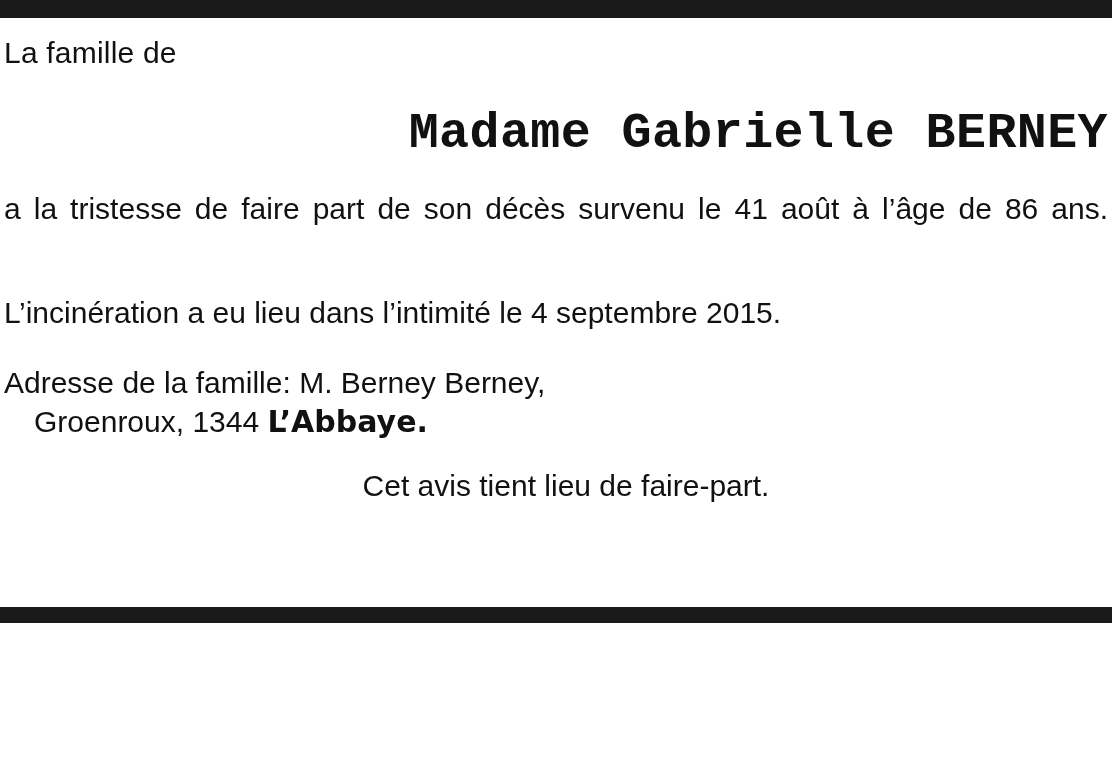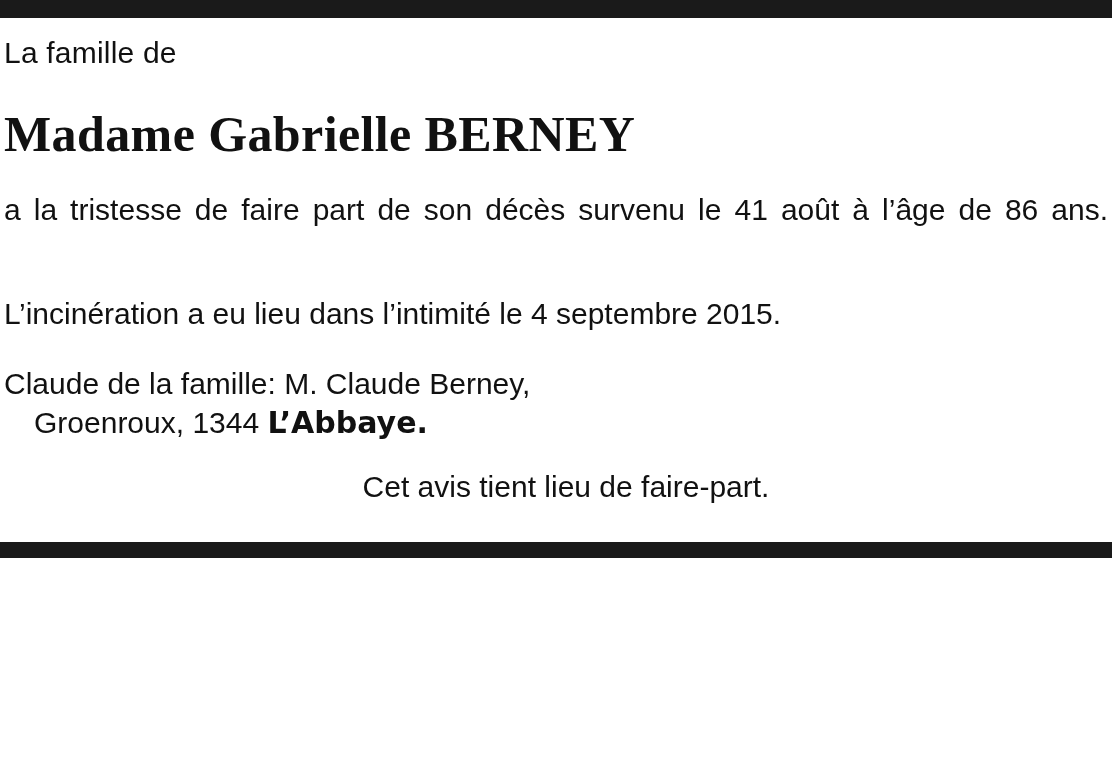--- a/index.html
+++ b/index.html
@@ -6,21 +6,21 @@
     margin: 0;
     padding: 0;
     background: #ffffff;
   }
   body {
     font-family: "Liberation Sans", sans-serif;
   }
   .notice {
     position: relative;
     width: 1112px;
-    height: 558px;
+    height: 623px;
     box-sizing: border-box;
     background: #ffffff;
     overflow: hidden;
   }
   .rule-top {
     width: 100%;
     height: 18px;
     background: #1a1a1a;
   }
   .rule-bottom {
@@ -36,28 +36,28 @@
     box-sizing: border-box;
   }
   .line-intro {
     font-size: 30px;
     color: #111;
     margin-top: 18px;
     line-height: 1.15;
     letter-spacing: 0.2px;
   }
   .deceased-name {
-    text-align: left;
+    text-align: right;
     font-weight: bold;
     font-size: 50px;
     color: #111;
     margin-top: 34px;
     margin-bottom: 6px;
     letter-spacing: 0.4px;
-    font-family: Liberation Serif, serif;
+    font-family: Liberation Mono, monospace;
   }
   .para {
     font-size: 30px;
     color: #111;
     line-height: 1.28;
     margin-top: 28px;
     text-align: justify;
     text-justify: inter-word;
   }
   .para.j {
@@ -107,21 +107,21 @@
     <div class="line-intro">La famille de</div>
 
     <div class="deceased-name">Madame Gabrielle BERNEY</div>
 
     <div class="para j">a la tristesse de faire part de son décès survenu le 41 août à l’âge de 86 ans.</div>
 
     <div class="para para-left">L’incinération a eu lieu dans l’intimité le 4 septembre 2015.</div>
 
 
     <div class="addr-block">
-      <div class="addr-line1">Claude de la famille: M. Claude Berney,</div>
+      <div class="addr-line1">Adresse de la famille: M. Berney Berney,</div>
       <div class="addr-line2"><span>Groenroux, 1344 </span><b>L’Abbaye.</b></div>
     </div>
 
     <div class="closing">Cet avis tient lieu de faire-part.</div>
 
   </div>
 
   <div class="rule-bottom"></div>
 
 </div>

